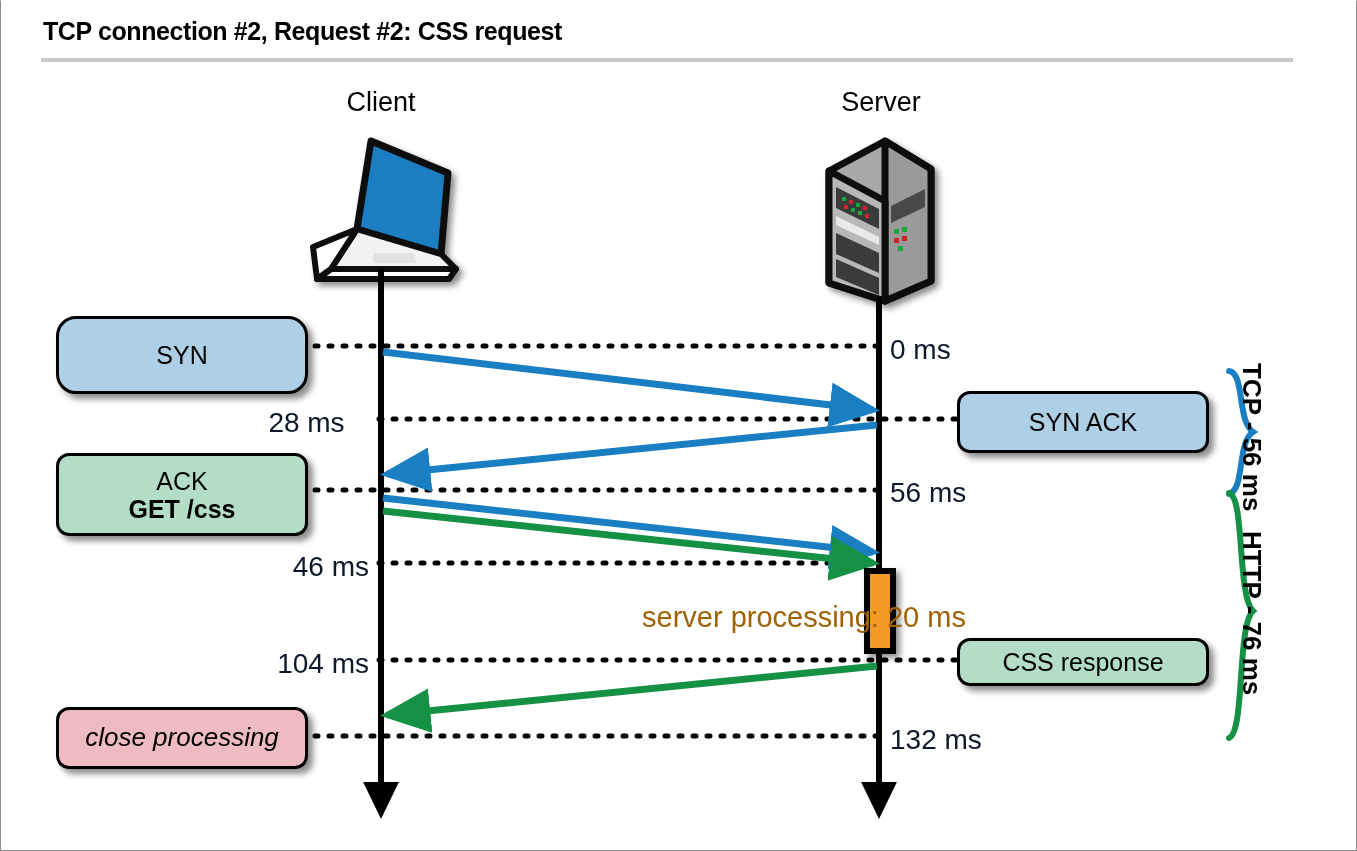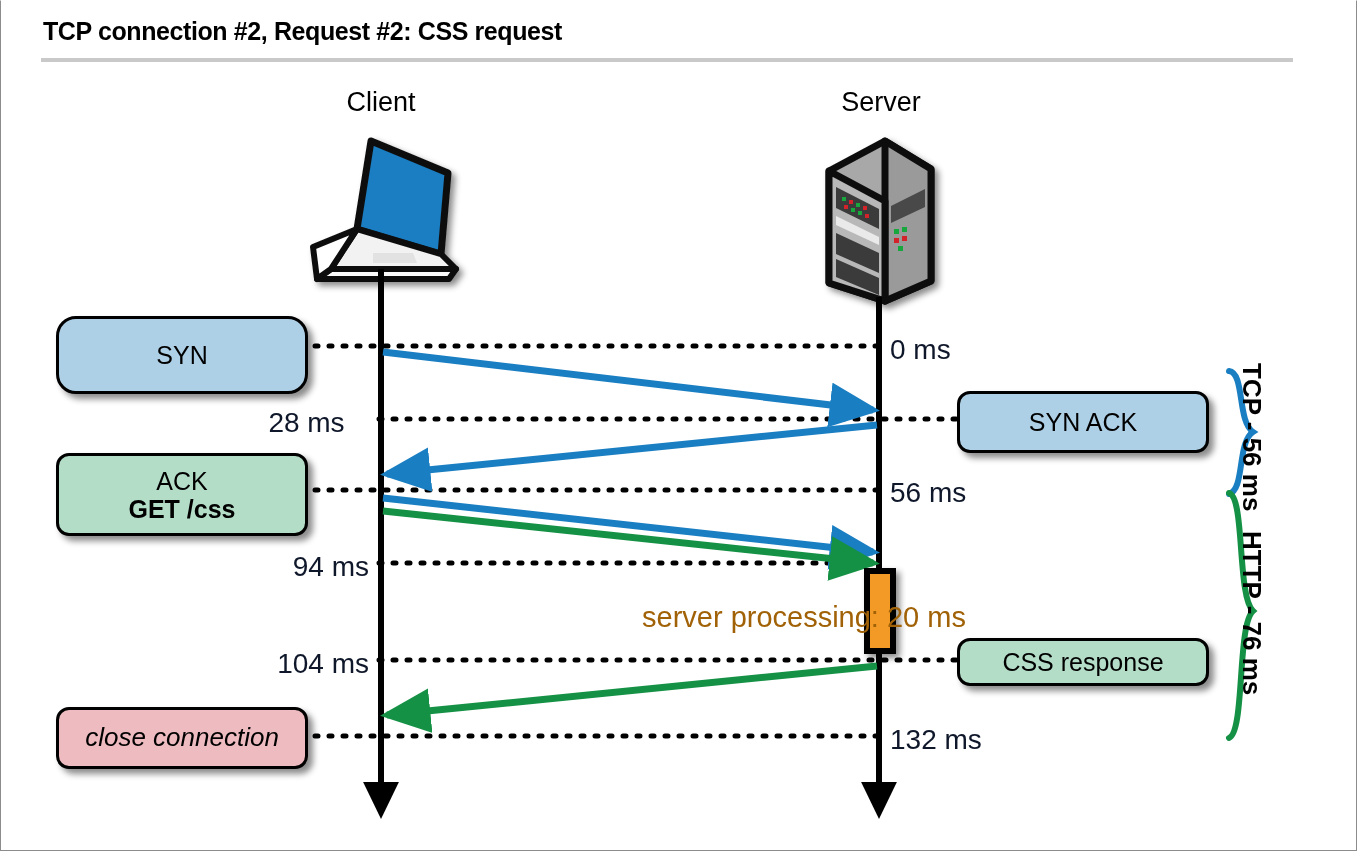--- a/index.html
+++ b/index.html
@@ -145,35 +145,35 @@
   <div class="msgbox" id="box-syn">
     <span class="line">SYN</span>
   </div>
 
   <div class="msgbox" id="box-ack">
     <span class="line">ACK</span>
     <span class="line bold">GET /css</span>
   </div>
 
   <div class="msgbox" id="box-close">
-    <span class="line italic">close connection</span>
+    <span class="line italic">close processing</span>
   </div>
 
   <div class="msgbox" id="box-synack">
     <span class="line">SYN ACK</span>
   </div>
 
   <div class="msgbox" id="box-cssresp">
     <span class="line">CSS response</span>
   </div>
 
   <div class="tlabel" id="t-0">0 ms</div>
   <div class="tlabel" id="t-28">28 ms</div>
   <div class="tlabel" id="t-56">56 ms</div>
-  <div class="tlabel" id="t-84">94 ms</div>
+  <div class="tlabel" id="t-84">46 ms</div>
   <div class="tlabel" id="t-104">104 ms</div>
   <div class="tlabel" id="t-132">132 ms</div>
 
   <div id="proc-note">server processing: 20 ms</div>
 
   <div class="brace-label" id="lab-tcp">TCP - 56 ms</div>
   <div class="brace-label" id="lab-http">HTTP - 76 ms</div>
 
 </div>
 

